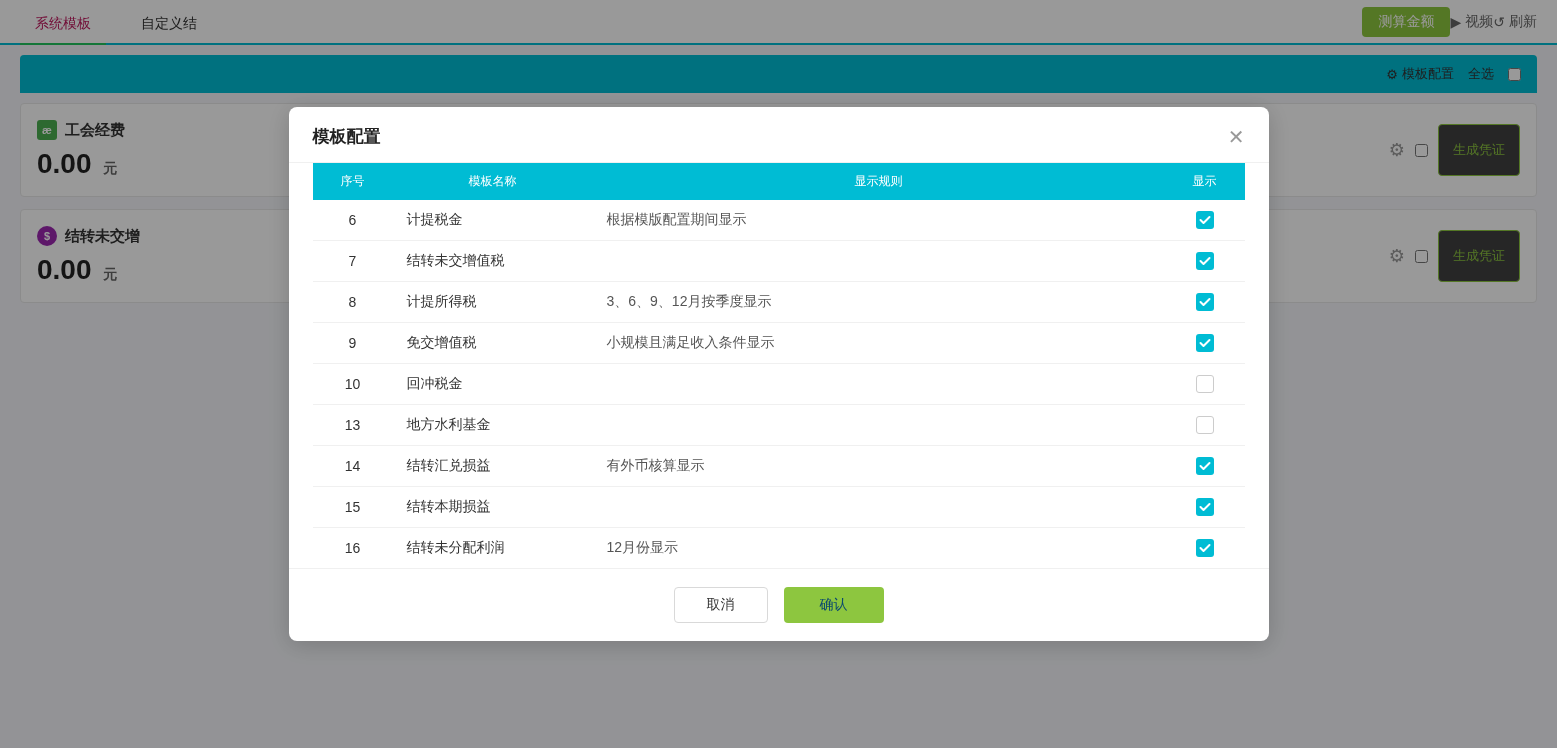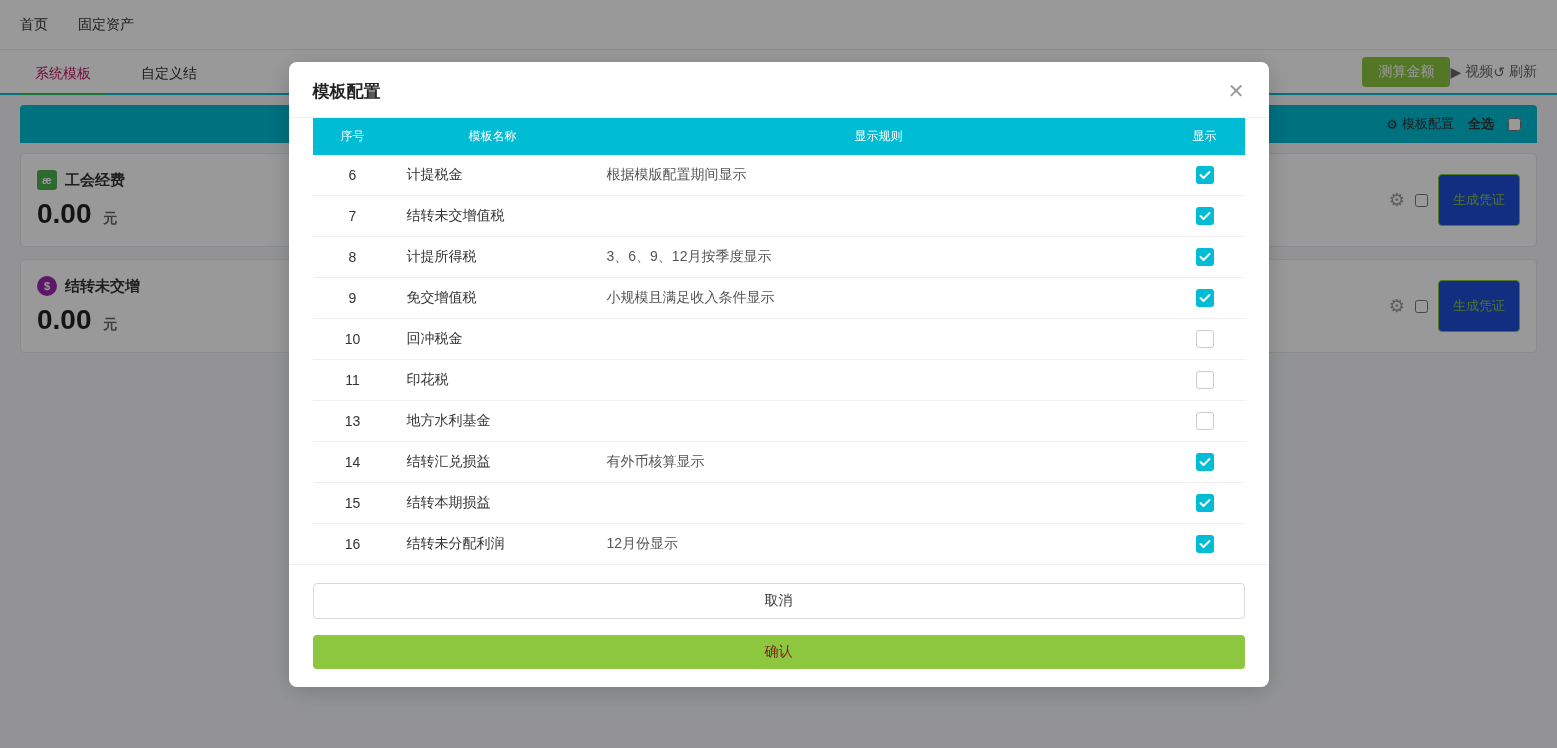--- a/index.html
+++ b/index.html
@@ -159,21 +159,21 @@
       top: 50%;
       transform: translateY(-50%);
       display: flex;
       align-items: center;
       gap: 10px;
     }
 
     .btn-generate {
       border: 1px solid #8dc63f;
       color: #8dc63f;
-      background: #1d4ed8;
+      background: #404040;
       padding: 16px 14px;
       border-radius: 4px;
       cursor: pointer;
       font-size: 13px;
     }
 
     .gear-icon {
       color: #999;
       font-size: 18px;
       cursor: pointer;
@@ -326,36 +326,35 @@
       border-radius: 3px;
     }
 
     
     .modal-footer {
       display: flex;
       justify-content: center;
       gap: 16px;
       padding: 18px 24px;
       border-top: 1px solid #f0f0f0;
-      flex-direction: column;
     }
 
     .btn-cancel {
       border: 1px solid #d9d9d9;
       background: #fff;
       color: #333;
       padding: 8px 32px;
       border-radius: 4px;
       cursor: pointer;
       font-size: 14px;
     }
 
     .btn-confirm {
       background: #8dc63f;
-      color: #7f1d1d;
+      color: #0c4a6e;
       border: none;
       padding: 8px 36px;
       border-radius: 4px;
       cursor: pointer;
       font-size: 14px;
     }
 
     .right-actions {
       display: flex;
       align-items: center;
@@ -367,32 +366,27 @@
       align-items: center;
       gap: 4px;
       color: #333;
       font-size: 13px;
       cursor: pointer;
     }
 
     .select-all-label {
       font-size: 13px;
       color: #333;
-      font-weight: bold;
     }
   </style>
 </head>
 <body>
 
 <div class="bg-page">
 
-  <div class="top-nav">
-    <span class="nav-item">首页</span>
-    <span class="nav-item">固定资产</span>
-  </div>
 
   <div class="sub-nav">
     <div class="sub-nav-tab active">系统模板</div>
     <div class="sub-nav-tab">自定义结</div>
     <div class="sub-nav-actions">
       <button class="btn-calc">测算金额</button>
       <button class="btn-video">
         <span>▶</span>
         <span>视频</span>
       </button>
@@ -531,30 +525,20 @@
               <td>10</td>
               <td>回冲税金</td>
               <td></td>
               <td>
                 <div class="checkbox-cell">
                   <div class="cb-unchecked"></div>
                 </div>
               </td>
             </tr>
             <tr>
-              <td>11</td>
-              <td>印花税</td>
-              <td></td>
-              <td>
-                <div class="checkbox-cell">
-                  <div class="cb-unchecked"></div>
-                </div>
-              </td>
-            </tr>
-            <tr>
               <td>13</td>
               <td>地方水利基金</td>
               <td></td>
               <td>
                 <div class="checkbox-cell">
                   <div class="cb-unchecked"></div>
                 </div>
               </td>
             </tr>
             <tr>

